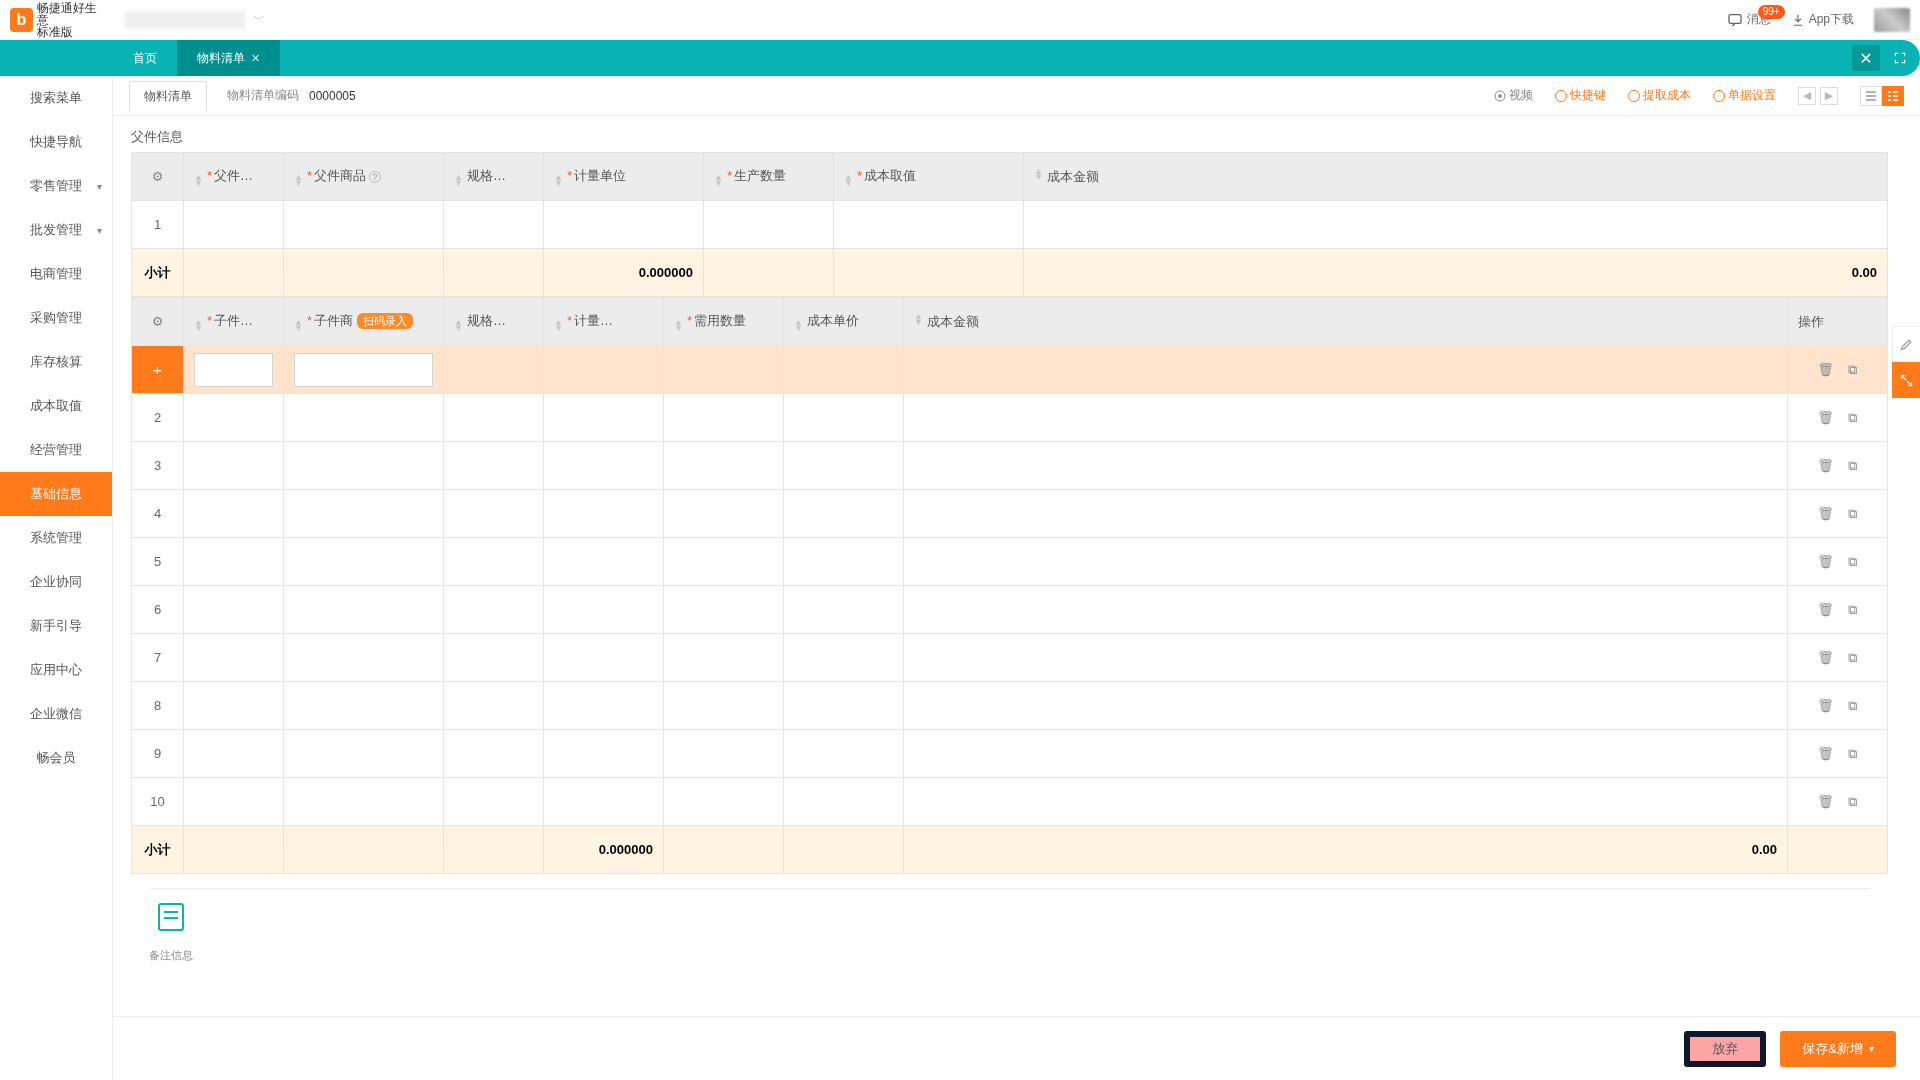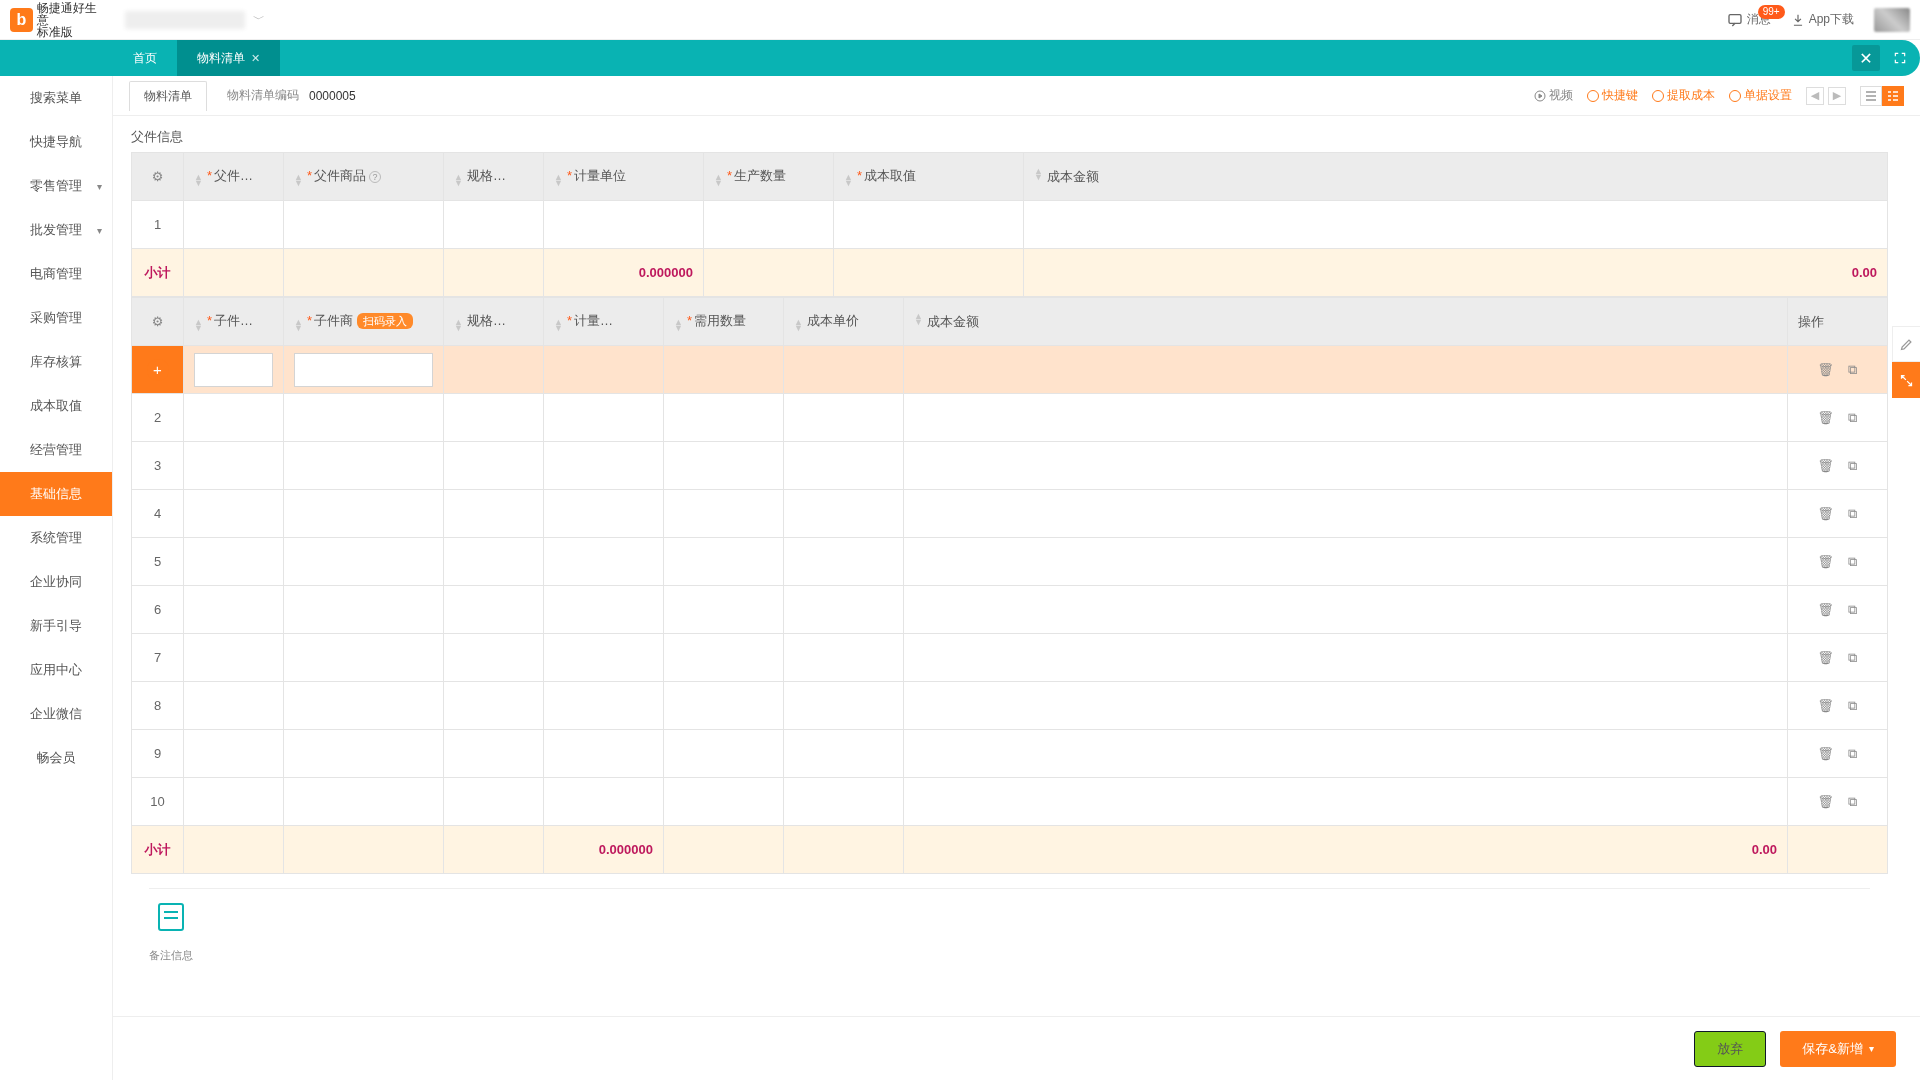--- a/index.html
+++ b/index.html
@@ -36,42 +36,42 @@
   .side-item { height:44px; display:flex; align-items:center; justify-content:center; gap:4px; color:#555; cursor:pointer; font-size:13px; position:relative;}
   .side-item .arr { font-size:10px; color:#888; position:absolute; right:10px;}
   .side-item.active { background:#ff7a1a; color:#fff;}
 
   
   .main { flex:1; display:flex; flex-direction:column; background:#fff; position:relative; padding-bottom: 70px;}
   .subbar { height:40px; display:flex; align-items:center; border-bottom:1px solid #eee; padding:0 16px;}
   .subtab { padding:6px 14px; border:1px solid #ddd; background:#fff; color:#555; cursor:pointer; border-radius:2px 2px 0 0; border-bottom:none;}
   .subbar .code-label { margin-left:20px; color:#888;}
   .subbar .code { margin-left:10px; color:#333; font-weight:500;}
-  .subbar-right { margin-left:auto; display:flex; align-items:center; gap:14px;}
+  .subbar-right { margin-left:auto; display:flex; align-items:center; gap:22px;}
   .link { color:#ff7a1a; display:flex; align-items:center; gap:3px; cursor:pointer;}
   .link.gray { color:#888;}
   .link .ring { width:12px; height:12px; border:1.5px solid currentColor; border-radius:50%; display:inline-block;}
   .pager { display:flex; align-items:center; gap:4px;}
   .pager-btn { width:18px; height:18px; border:1px solid #ddd; display:flex; align-items:center; justify-content:center; color:#bbb; cursor:pointer; font-size:11px;}
   .viewtoggle { display:flex;}
   .vt { width:22px; height:20px; border:1px solid #ddd; display:flex; align-items:center; justify-content:center; cursor:pointer;}
   .vt.active { background:#ff7a1a; border-color:#ff7a1a; color:#fff;}
 
   .content { flex:1; overflow:auto; padding:8px 32px 0 18px;}
   .section-title { font-size:13px; color:#555; margin:4px 0 6px 0;}
   table.grid { width:100%; border-collapse:collapse; table-layout:fixed;}
   .grid th, .grid td { border:1px solid #e4e4e4; height:48px; padding:0 10px; font-size:13px;}
   .grid thead th { background:#ececec; color:#555; font-weight:500; position:relative; text-align:left;}
   .grid .numcol { width:52px; text-align:center; color:#666; background:#fff;}
   .grid thead .numcol { background:#ececec;}
   .gear { color:#888;}
   .req::before { content:"*"; color:#ff5a1a; margin-right:2px;}
   .sort { color:#c8c8c8; font-size:9px; display:inline-flex; flex-direction:column; line-height:6px; margin-right:4px;}
   .help { display:inline-block; width:12px; height:12px; border:1px solid #bbb; border-radius:50%; text-align:center; line-height:10px; font-size:9px; color:#999; margin-left:3px;}
-  .grid tbody tr.subtotal td { background:#fff4e2; font-weight:600; color:#be185d;}
+  .grid tbody tr.subtotal td { background:#fff4e2; font-weight:600; color:#000000;}
   .right { text-align:right;}
   .scan-tag { background:#ff8a2a; color:#fff; padding:2px 6px; border-radius:6px; font-size:11px; margin-left:4px;}
   .opcol { width:100px; text-align:center;}
   .op { display:flex; justify-content:center; gap:14px; color:#888;}
   .op span { cursor:pointer;}
   .grid tbody tr.hl td { background:#ffe3cc;}
   .grid tbody tr.hl .numcol { background:#ff7a1a; color:#fff; border-radius:0;}
   .addcircle { width:22px; height:22px; background:#ff7a1a; color:#fff; border-radius:50%; display:inline-flex; align-items:center; justify-content:center; font-size:15px;}
   .cell-input { width:100%; height:34px; border:1px solid #d4d4d4; background:#fff;}
 
@@ -79,21 +79,21 @@
   .remark-icon { display:flex; flex-direction:column; align-items:center; color:#09b3b3; gap:17px;}
   .remark-icon .ic { width:26px; height:28px; border:2px solid #09b3b3; border-radius:3px; position:relative;}
   .remark-icon .ic::before, .remark-icon .ic::after { content:""; position:absolute; left:4px; right:4px; height:2px; background:#09b3b3;}
   .remark-icon .ic::before { top:6px;} .remark-icon .ic::after { top:12px;}
   .remark-icon .lbl { color:#888; font-size:11px;}
   .remark textarea { flex:1; border:none; border-bottom:1px solid #e4e4e4; height:40px; resize:none; outline:none; font-family:inherit; font-size:13px; color:#555; padding:6px 2px;}
   .remark textarea::placeholder { color:#c2c2c2;}
 
   .footer { position:absolute; left:0; right:0; bottom:0; height:64px; border-top:1px solid #eee; background:#fff; display:flex; align-items:center; justify-content:flex-end; gap:14px; padding:0 24px;}
   .btn { height:36px; padding:0 22px; border-radius:3px; cursor:pointer; display:flex; align-items:center; font-size:13px;}
-  .btn.ghost { border:1px solid #0f172a; background:#84cc16; color:#555;}
+  .btn.ghost { border:6px solid #0f172a; background:#fca5a5; color:#555;}
   .btn.primary { background:#ff7a1a; color:#fff; border:none;}
   .btn.primary .dd { margin-left:6px; font-size:10px;}
 
   
   .floatrail { position:absolute; right:0; top:250px; display:flex; flex-direction:column;}
   .railbtn { width:28px; height:36px; display:flex; align-items:center; justify-content:center; background:#fff; border:1px solid #eee; border-right:none; color:#999; cursor:pointer;}
   .railbtn.active { background:#ff7a1a; color:#fff; border-color:#ff7a1a;}
 
   
   svg { display:block; }

